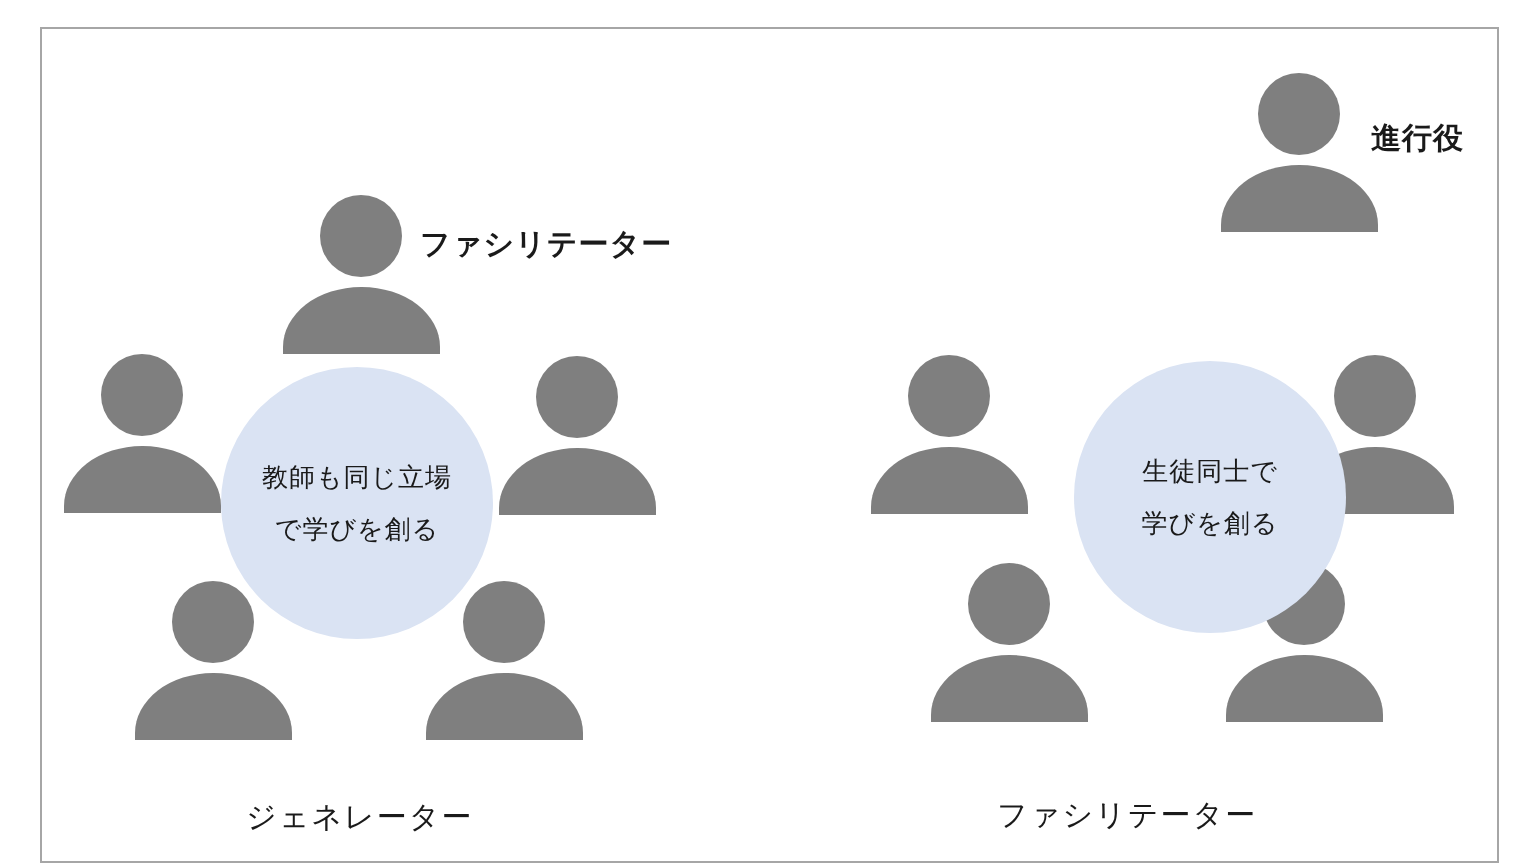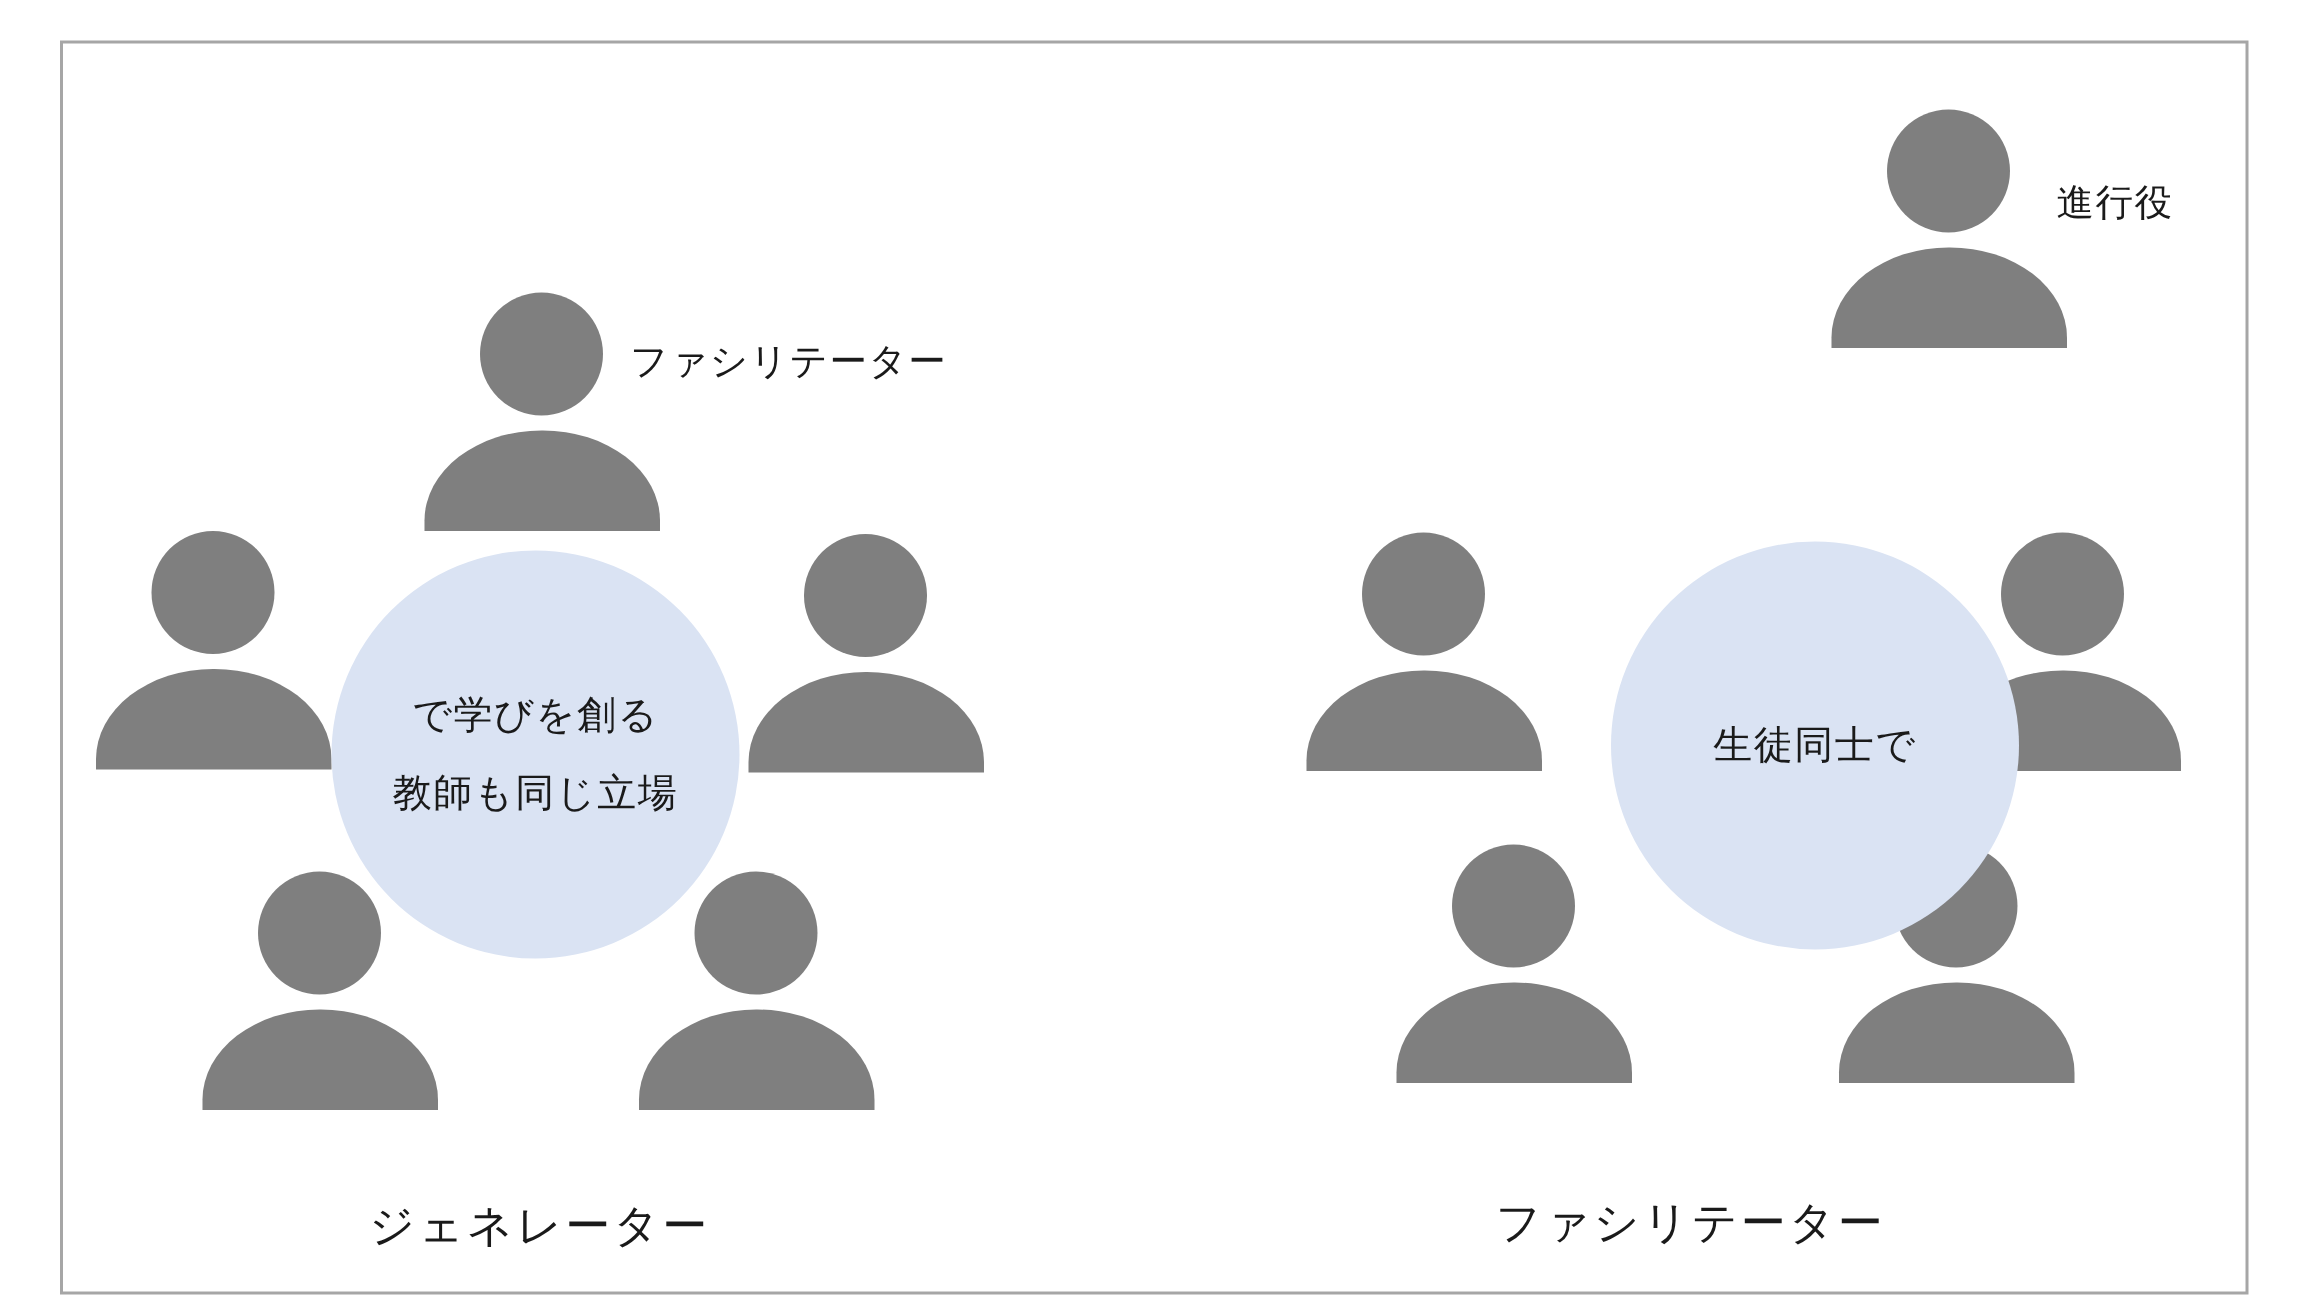--- a/index.html
+++ b/index.html
@@ -9,21 +9,21 @@
            border:2px solid #a6a6a6; box-sizing:content-box; }
   .person { position:absolute; width:157px; height:160px; }
   .person .head { position:absolute; width:82px; height:82px; border-radius:50%;
                   background:#7f7f7f; left:37px; top:0; }
   .person .body { position:absolute; left:0; top:92px; width:157px; height:67px;
                   background:#7f7f7f; border-radius:78px 78px 0 0 / 60px 60px 0 0; }
   .center-circle { position:absolute; width:272px; height:272px; border-radius:50%;
                    background:#dae3f3; display:flex; flex-direction:column;
                    align-items:center; justify-content:center; text-align:center; }
   .center-circle .line { font-size:26px; line-height:52px; letter-spacing:1px; }
-  .label { position:absolute; font-size:25px; white-space:nowrap; letter-spacing:1px; }
+  .label { position:absolute; font-size:30px; white-space:nowrap; letter-spacing:1px;font-weight:bold; }
   .caption { position:absolute; font-size:30px; white-space:nowrap; letter-spacing:2px; }
 </style>
 </head>
 <body>
 
 <div class="frame"></div>
 
 <div>
   <div class="person" style="left:283px; top:195px;">
     <div class="head"></div>
@@ -42,22 +42,22 @@
   <div class="person" style="left:135px; top:581px;">
     <div class="head"></div>
     <div class="body"></div>
   </div>
   <div class="person" style="left:426px; top:581px;">
     <div class="head"></div>
     <div class="body"></div>
   </div>
 
   <div class="center-circle" style="left:221px; top:367px;">
+    <div class="line">教師も同じ立場</div>
     <div class="line">で学びを創る</div>
-    <div class="line">教師も同じ立場</div>
   </div>
 
   <div class="caption" style="left:246px; top:797px;">ジェネレーター</div>
 </div>
 
 <div>
   <div class="person" style="left:1221px; top:73px;">
     <div class="head"></div>
     <div class="body"></div>
   </div>
@@ -75,16 +75,17 @@
     <div class="head"></div>
     <div class="body"></div>
   </div>
   <div class="person" style="left:1226px; top:563px;">
     <div class="head"></div>
     <div class="body"></div>
   </div>
 
   <div class="center-circle" style="left:1074px; top:361px;">
     <div class="line">生徒同士で</div>
+    <div class="line">学びを創る</div>
   </div>
 
   <div class="caption" style="left:997px; top:795px;">ファシリテーター</div>
 </div>
 
 </body></html>

